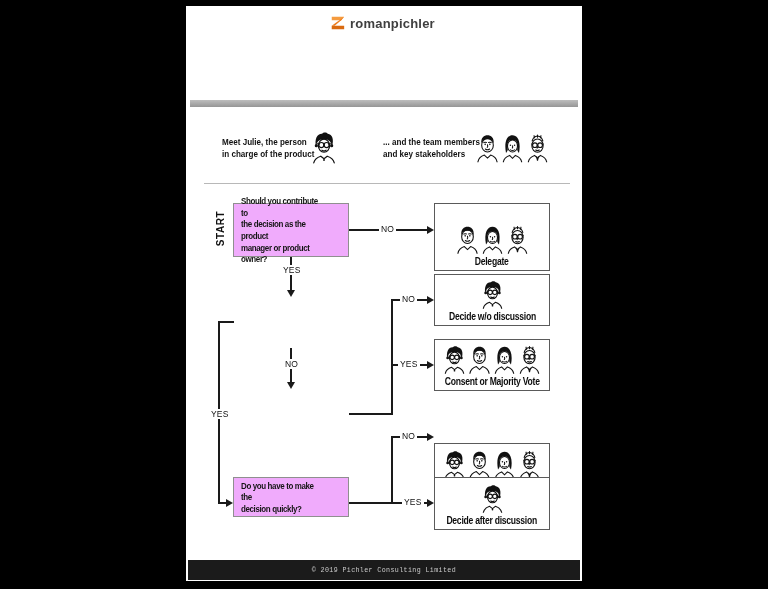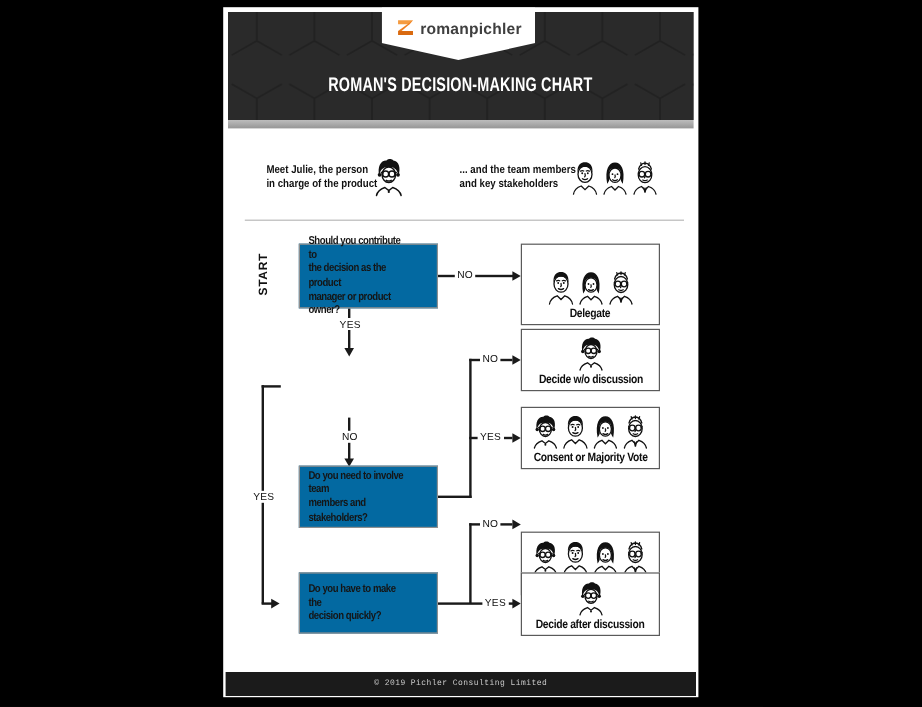--- a/index.html
+++ b/index.html
@@ -22,22 +22,22 @@
   .logo-text{font-size:13px;font-weight:600;color:#3f3f3f;letter-spacing:0.2px;}
 
   
   .cap{position:absolute;font-size:9.5px;font-weight:bold;line-height:11.5px;
        white-space:pre-line;transform:scale(0.85,1);transform-origin:0 0;color:#111;}
   .face{display:block;}
   .intro-faces{position:absolute;display:flex;align-items:flex-end;}
   .divider{position:absolute;left:18px;top:177px;width:366px;height:1px;background:#b8b8b8;}
 
   
-  .qbox{position:absolute;width:116px;background:#0369a1;border:1px solid #8f8f8f;
-        box-sizing:border-box;display:flex;align-items:center;padding:4px 7px;z-index:2;margin-left:16px;}
+  .qbox{position:absolute;width:116px;background:#f0abfc;border:1px solid #8f8f8f;
+        box-sizing:border-box;display:flex;align-items:center;padding:4px 7px;z-index:2;}
   .qtext{font-size:9.5px;font-weight:bold;letter-spacing:-0.45px;line-height:1.22;
          white-space:pre-line;transform:scale(0.84,1);transform-origin:0 50%;color:#151515;}
   .obox{position:absolute;width:116px;background:#fff;border:1px solid #5a5a5a;box-sizing:border-box;
         display:flex;flex-direction:column;align-items:center;justify-content:flex-end;
         padding:2px 2px 3px;z-index:2;}
   .faces{display:flex;align-items:flex-end;justify-content:center;flex:1;}
   .olabel{font-size:10px;font-weight:bold;letter-spacing:-0.3px;white-space:nowrap;
           transform:scale(0.86,1);transform-origin:50% 50%;color:#0d0d0d;}
 
   .start{position:absolute;left:14px;top:217px;width:40px;text-align:center;
@@ -110,34 +110,20 @@
       <path d="M12.8,20.4 Q15,21.8 17.2,20.4"></path>
       <path d="M4,34 C5,29.5 8.5,27.8 11.5,26.8 L15,29.5 L18.5,26.8 C21.5,27.8 25,29.5 26,34"></path>
       <circle cx="15" cy="30.8" r="1" fill="#111" stroke="none"></circle>
     </g>
   </defs>
 </svg>
 
 <div class="stage">
   <div class="page">
 
-    <div class="header">
-      <svg class="hexbg" width="388" height="90">
-        <defs>
-          <pattern id="hx" width="48" height="84" patternUnits="userSpaceOnUse">
-            <path d="M24,0 L24,24 L3,36 M24,24 L45,36 M3,60 L24,72 L45,60 M24,72 L24,84" stroke="#212121" stroke-width="1.5" fill="none"></path>
-          </pattern>
-        </defs>
-        <rect width="388" height="90" fill="#2a2a2a"></rect>
-        <rect width="388" height="90" fill="url(#hx)"></rect>
-      </svg>
-      <div class="title">
-        <span>ROMAN'S DECISION-MAKING CHART</span>
-      </div>
-    </div>
     <div class="gray-strip"></div>
 
     <div class="badge">
       <div class="logo-row">
         <svg width="17" height="16" viewBox="0 0 19 18">
           <polygon points="3,2 17,2 13.7,5.8 3,5.8" fill="#f59b3f"></polygon>
           <polygon points="17,2 13.7,5.8 6.3,12.2 3,12.2" fill="#ee7d1d"></polygon>
           <polygon points="6.3,12.2 17,12.2 17,16 3,16 3,12.2" fill="#d96a10"></polygon>
         </svg>
         <span class="logo-text">romanpichler</span>
@@ -164,25 +150,21 @@
     </div>
     <div class="divider"></div>
 
     <div class="start">START</div>
 
     <div class="qbox" style="left:47px;top:197px;height:54px;">
       <div class="qtext">Should you contribute to
 the decision as the product
 manager or product owner?</div>
     </div>
-    <div class="qbox" style="left:47px;top:382px;height:52px;">
-      <div class="qtext">Do you need to involve team
-members and stakeholders?</div>
-    </div>
-    <div class="qbox" style="left:47px;top:471px;height:51px;">
+    <div class="qbox" style="left:47px;top:471px;height:40px;">
       <div class="qtext">Do you have to make the
 decision quickly?</div>
     </div>
 
     <div class="obox" style="left:248px;top:197px;height:68px;">
       <div class="faces">
         <svg class="face" width="25" height="32" viewBox="0 0 30 36">
             <use href="#f-man"></use>
           </svg>
         <svg class="face" width="25" height="32" viewBox="0 0 30 36">

